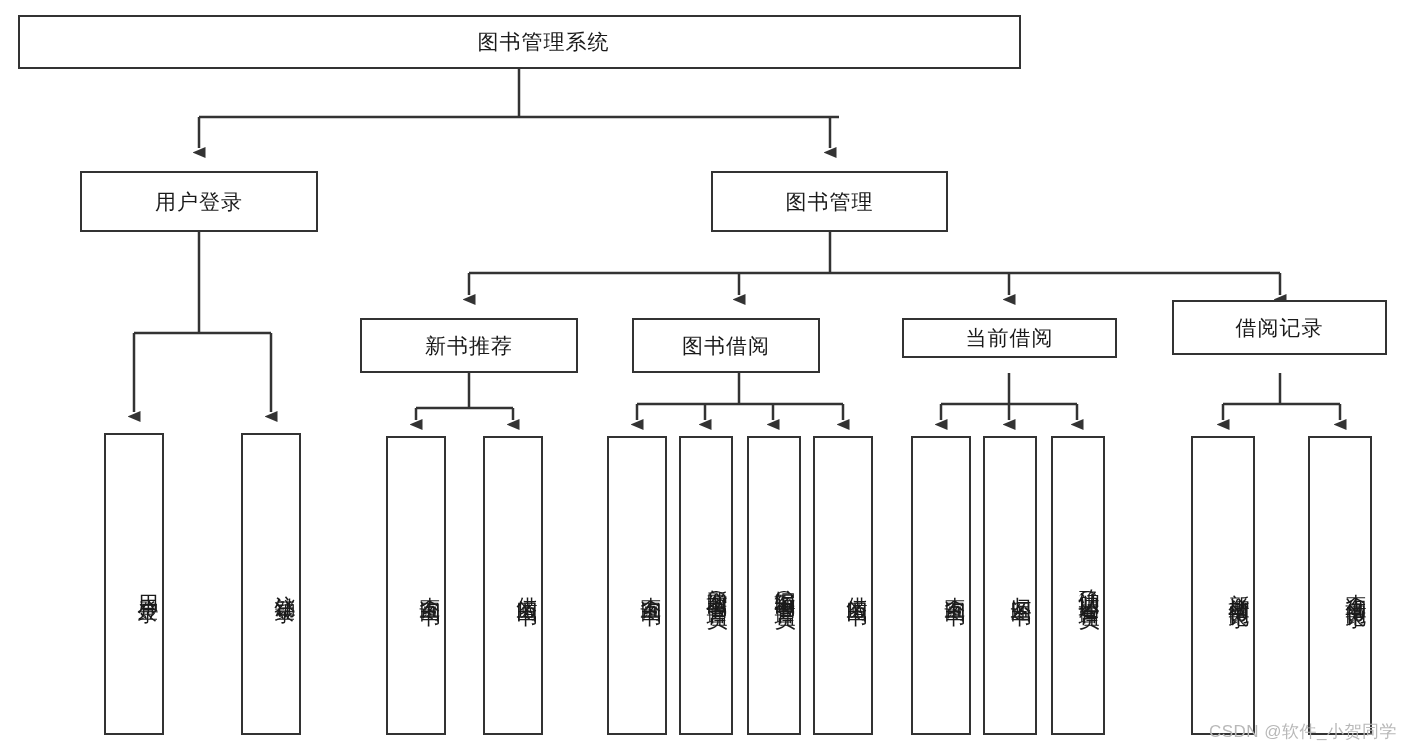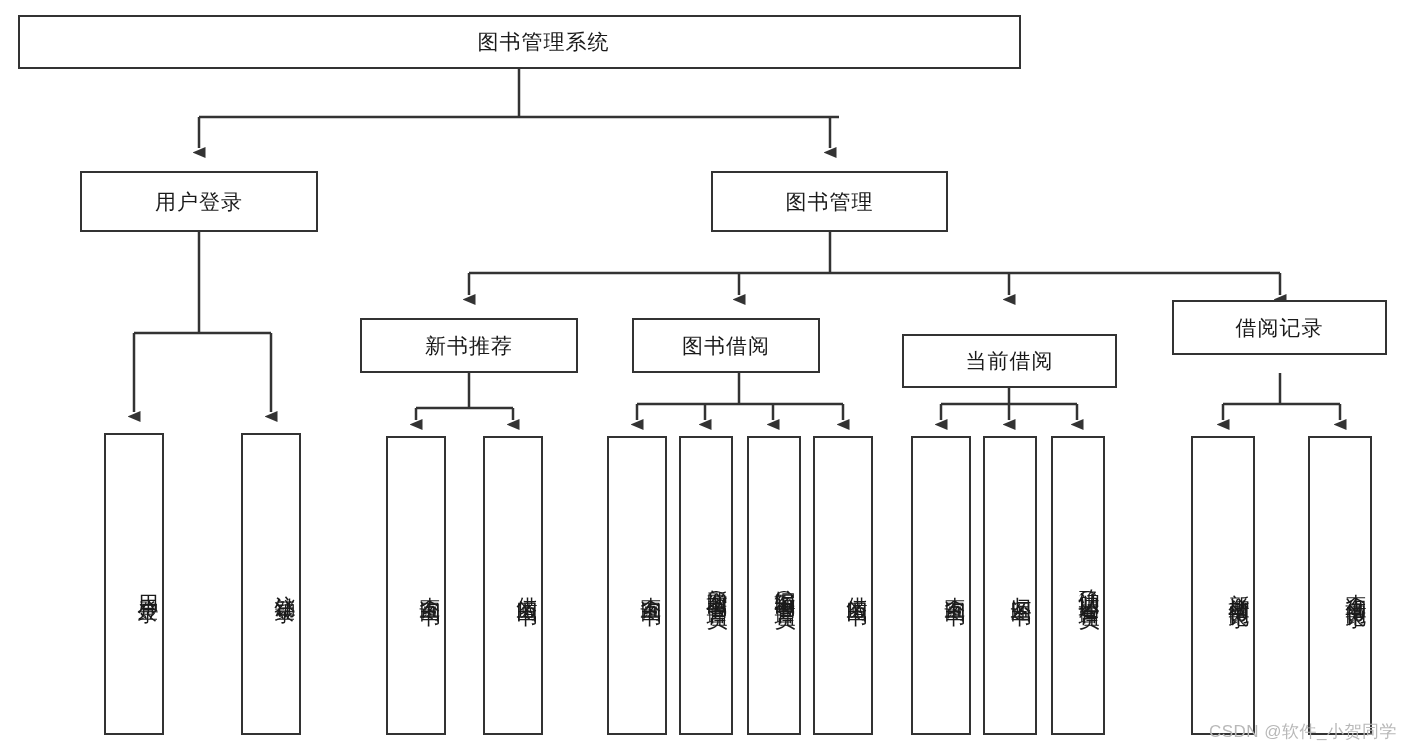--- a/index.html
+++ b/index.html
@@ -138,21 +138,21 @@
   <div class="node horiz" style="left:711px; top:171px; width:237px; height:61px;">
     <span class="ntext">图书管理</span>
   </div>
 
   <div class="node horiz" style="left:360px; top:318px; width:218px; height:55px;text-align:center;">
     <span class="ntext">新书推荐</span>
   </div>
   <div class="node horiz" style="left:632px; top:318px; width:188px; height:55px;">
     <span class="ntext">图书借阅</span>
   </div>
-  <div class="node horiz" style="left:902px; top:334px; width:215px; height:54px;">
+  <div class="node horiz" style="left:902px; top:318px; width:215px; height:40px;">
     <span class="ntext">当前借阅</span>
   </div>
   <div class="node horiz" style="left:1172px; top:300px; width:215px; height:55px;">
     <span class="ntext">借阅记录</span>
   </div>
 
   <div class="node vert" style="left:104px; top:433px; width:60px; height:302px;">
     <span class="ntext">用户登录</span>
   </div>
   <div class="node vert" style="left:241px; top:433px; width:60px; height:302px;">

